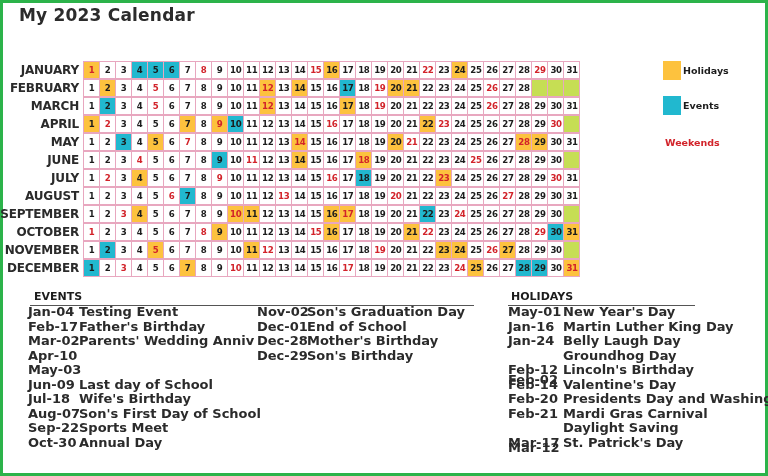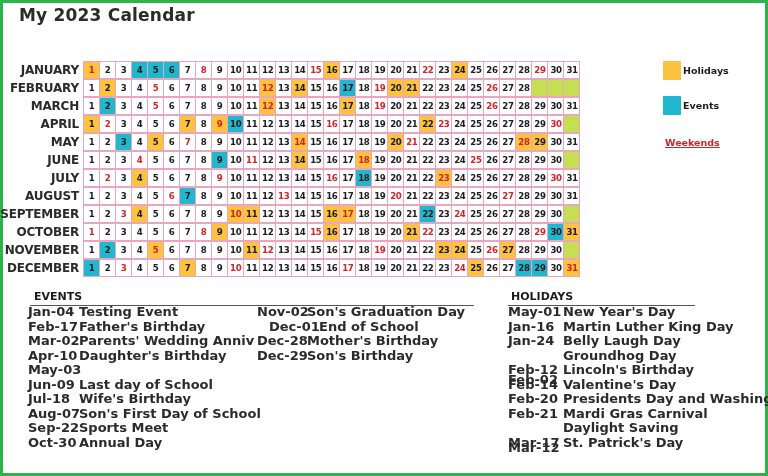--- a/index.html
+++ b/index.html
@@ -13,21 +13,21 @@
   .month-label { height: 18px; line-height: 18px; text-align: right; padding-right: 3px; font-size: 12px; font-weight: bold; color: #2b2b2b; letter-spacing: -0.2px; }
   .row { display: flex; height: 18px; }
   .cell { width: 17.03px; height: 18px; border: 1px solid #e8a7bf; margin: 0 -1px -1px 0; font-size: 8.6px; font-weight: bold; line-height: 16px; text-align: center; color: #1c1c1c; letter-spacing: -0.4px; background: #fff; }
   .cell.w { color: #d2232a; }
   .cell.h { background: #fdc23e; }
   .cell.e { background: #21b8cf; }
   .cell.x { background: #c6de54; }
   .legend-item { position: absolute; display: flex; align-items: center; white-space: nowrap; }
   .swatch { width: 18px; height: 19px; margin-right: 2px; }
   .legend-label { font-size: 9.5px; font-weight: bold; color: #1c1c1c; }
-  .weekend-label { position: absolute; left: 665px; top: 137px; font-size: 9.5px; font-weight: bold; color: #d2232a; text-decoration: underline; }
+  .weekend-label { position: absolute; left: 665px; top: 137px; font-size: 9.5px; font-weight: bold; color: #d2232a; }
 
   .section-head { position: absolute; font-size: 11px; font-weight: bold; color: #1c1c1c; }
   .section-line { position: absolute; height: 1px; background: #555; }
   .list { position: absolute; }
   .list-item { display: flex; height: 14.5px; line-height: 14.5px; font-size: 13px; font-weight: bold; color: #2b2b2b; white-space: nowrap; }
   .list-date { text-align: right; padding-right: 11px; }
 </style>
 </head>
 <body>
 
@@ -470,21 +470,20 @@
     <div class="list-item">
       <span class="list-date" style="width: 51px;">Feb-17</span>
       <span>Father's Birthday</span>
     </div>
     <div class="list-item">
       <span class="list-date" style="width: 51px;">Mar-02</span>
       <span>Parents' Wedding Anniv</span>
     </div>
     <div class="list-item">
       <span class="list-date" style="width: 51px;">Apr-10</span>
-      <span>Daughter's Birthday</span>
     </div>
     <div class="list-item">
       <span class="list-date" style="width: 51px;">May-03</span>
     </div>
     <div class="list-item">
       <span class="list-date" style="width: 51px;">Jun-09</span>
       <span>Last day of School</span>
     </div>
     <div class="list-item">
       <span class="list-date" style="width: 51px;">Jul-18</span>
@@ -502,21 +501,21 @@
       <span class="list-date" style="width: 51px;">Oct-30</span>
       <span>Annual Day</span>
     </div>
   </div>
 <div class="list" id="events-list-2" style="left:257px; top:305px;">
     <div class="list-item">
       <span class="list-date" style="width: 50px;">Nov-02</span>
       <span>Son's Graduation Day</span>
     </div>
     <div class="list-item">
-      <span class="list-date" style="width: 50px; margin-left: 12px;">Dec-01</span>
+      <span class="list-date" style="width: 50px;">Dec-01</span>
       <span>End of School</span>
     </div>
     <div class="list-item">
       <span class="list-date" style="width: 50px;">Dec-28</span>
       <span>Mother's Birthday</span>
     </div>
     <div class="list-item">
       <span class="list-date" style="width: 50px;">Dec-29</span>
       <span>Son's Birthday</span>
     </div>

